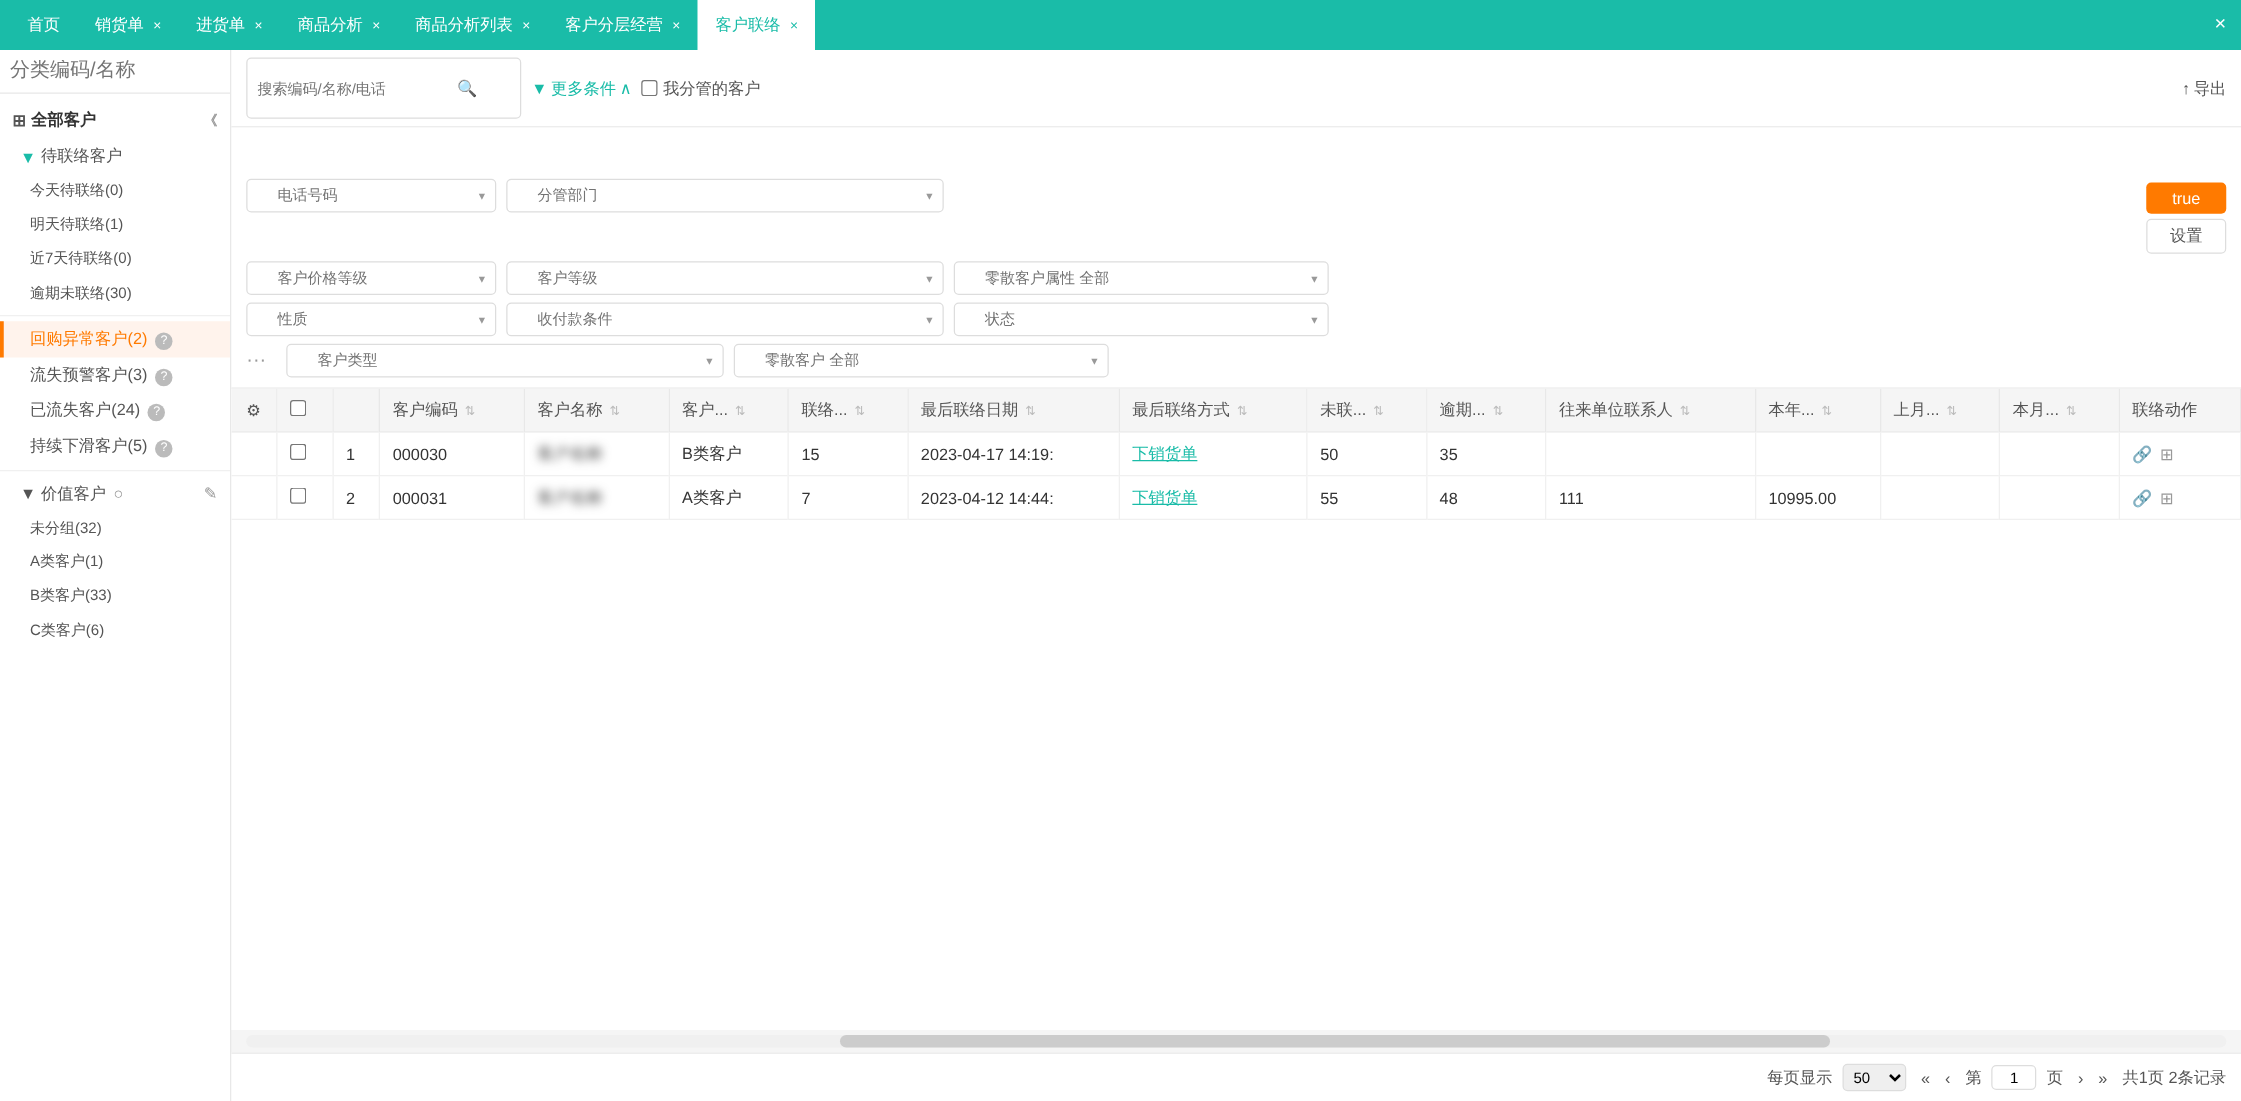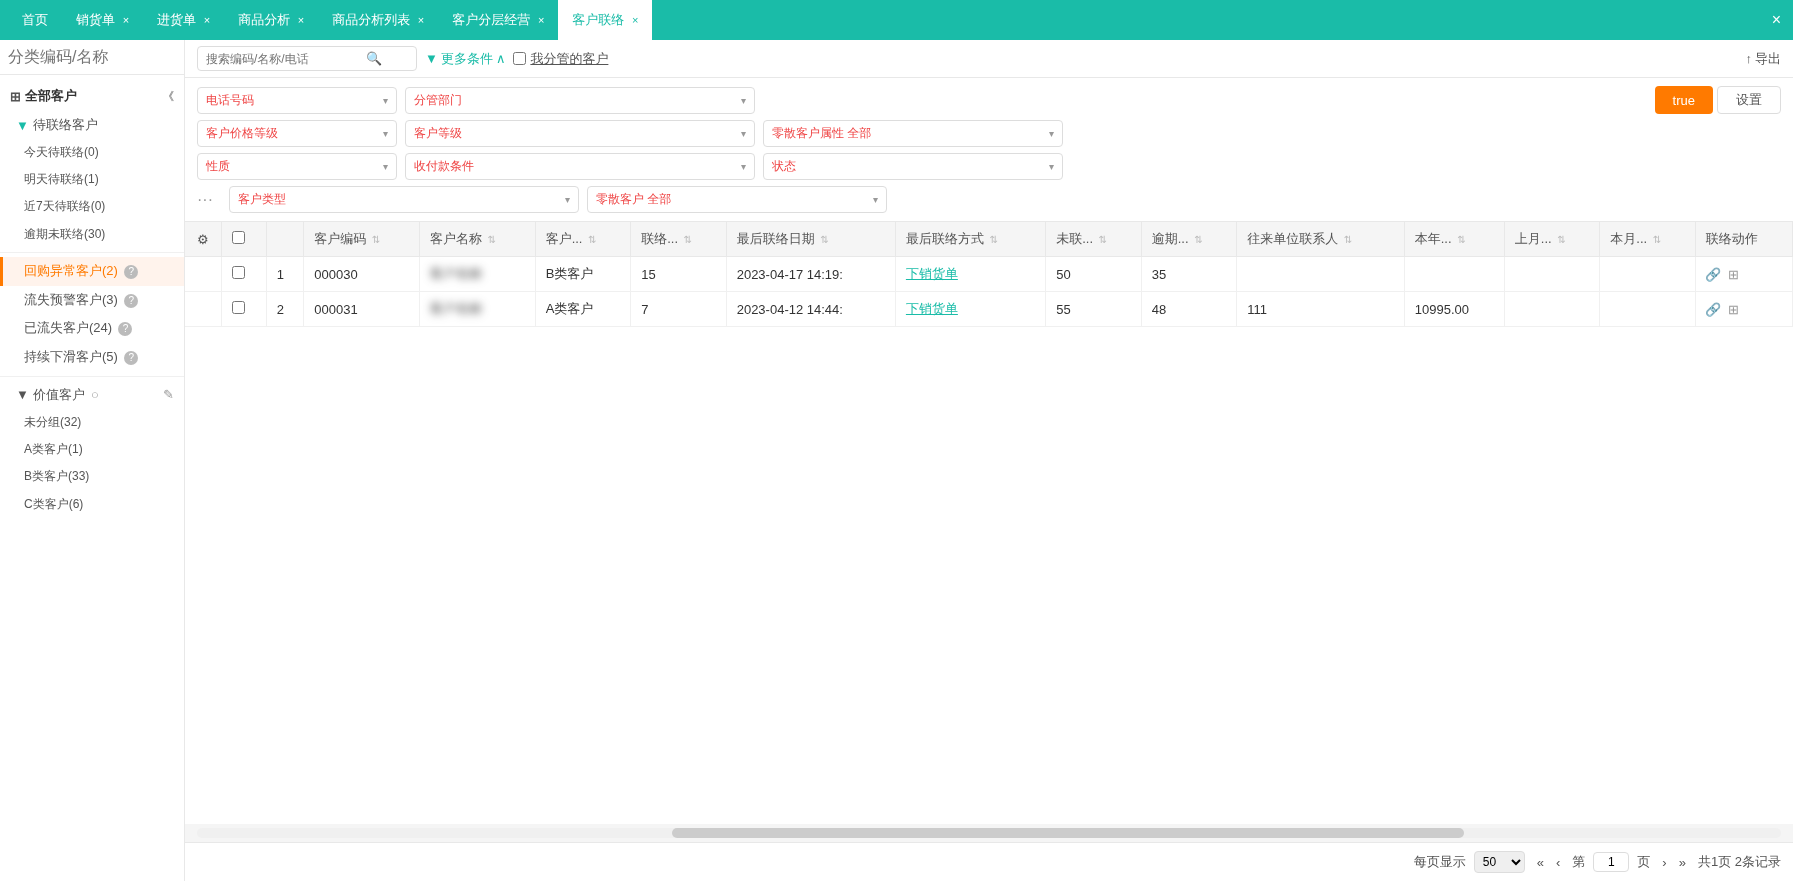--- a/index.html
+++ b/index.html
@@ -165,21 +165,21 @@
       padding: 6px 12px;
       display: flex;
       align-items: center;
       gap: 8px;
     }
     .filter-search-box {
       display: flex;
       align-items: center;
       border: 1px solid #ddd;
       border-radius: 4px;
-      padding: 4px 8px;
+      padding: 16px 8px;
       min-width: 220px;
     }
     .filter-search-box input {
       border: none;
       outline: none;
       font-size: 12px;
       color: #333;
       width: 160px;
     }
     .filter-more-btn {
@@ -190,21 +190,20 @@
       font-size: 12px;
       gap: 3px;
     }
     .filter-checkbox-label {
       display: flex;
       align-items: center;
       gap: 4px;
       font-size: 12px;
       color: #555;
       cursor: pointer;
-      text-decoration: underline;
     }
     .filter-export-btn {
       margin-left: auto;
       display: flex;
       align-items: center;
       gap: 3px;
       color: #555;
       cursor: pointer;
       font-size: 12px;
     }
@@ -226,38 +225,41 @@
       display: flex;
       align-items: center;
       border: 1px solid #ddd;
       border-radius: 4px;
       padding: 4px 8px;
       min-width: 200px;
       background: white;
       position: relative;
     }
     .filter-field label {
-      color: #ef4444;
+      color: #737373;
       font-size: 12px;
       white-space: nowrap;
+      margin-left: 16px;
     }
     .filter-field .chevron {
       margin-left: auto;
       color: #999;
       font-size: 10px;
     }
     .filter-dots {
       color: #999;
       font-size: 16px;
       cursor: pointer;
     }
     .filter-action-btns {
       display: flex;
+      flex-direction: column;
       gap: 4px;
       margin-left: auto;
+      margin-top: 36px;
     }
     .btn-query {
       background: #FF7A00;
       color: white;
       border: none;
       border-radius: 4px;
       padding: 5px 18px;
       cursor: pointer;
       font-size: 13px;
       white-space: nowrap;

